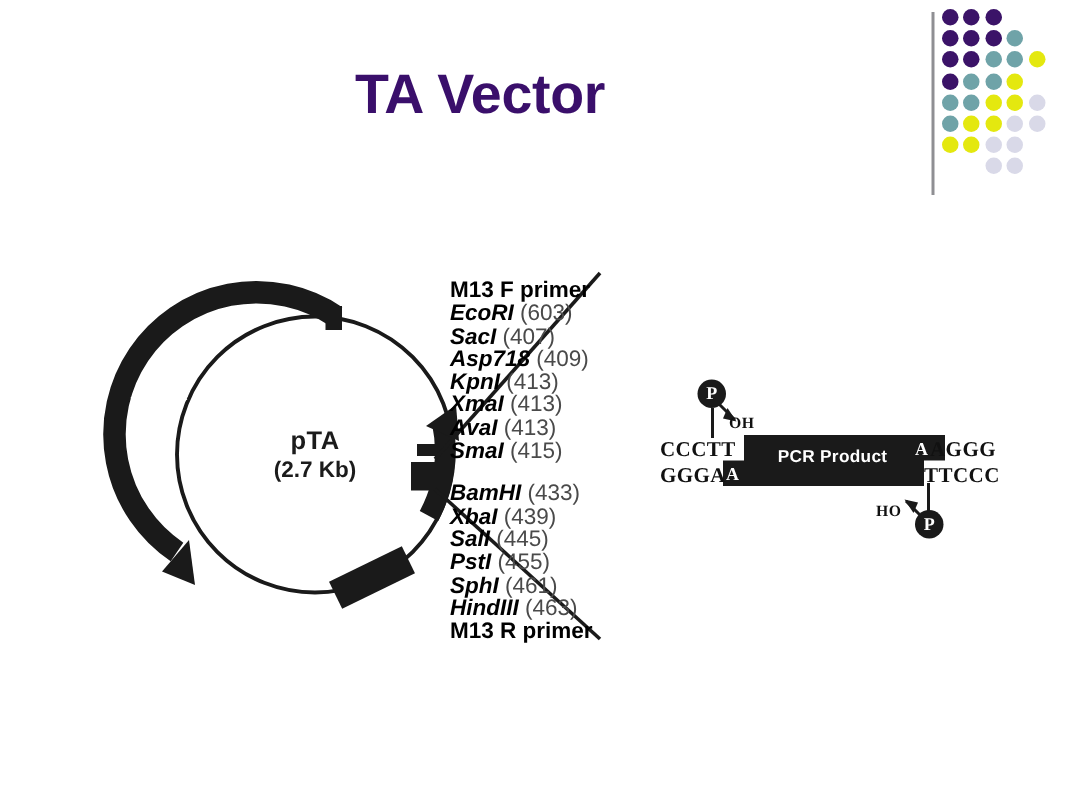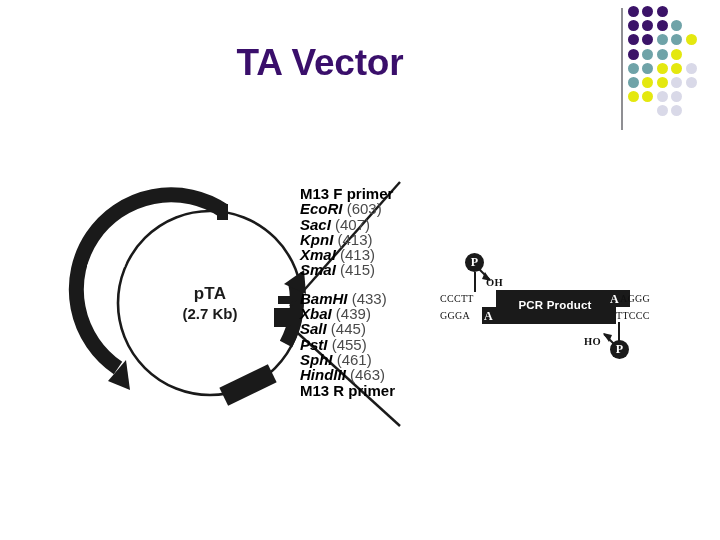--- a/index.html
+++ b/index.html
@@ -171,22 +171,22 @@
     text-align: center;
     font-size: 11.5px;
     font-weight: bold;
     color: #ffffff;
     letter-spacing: 0.2px;
   }
 
   .pcr-seq {
     position: absolute;
     font-family: "Liberation Serif", serif;
-    font-size: 10px;
-    font-weight: normal;
+    font-size: 14px;
+    font-weight: bold;
     color: #111111;
     letter-spacing: 0.3px;
     white-space: nowrap;
   }
   #seq-left-top  { left: 2px;   top: 41px; }
   #seq-left-bot  { left: 2px;   top: 58px; }
   #seq-right-top { left: 182px; top: 41px; text-align: center; }
   #seq-right-bot { left: 178px; top: 58px; }
 
   .overhang-a {
@@ -314,22 +314,24 @@
 
 <div id="site-list">
 
   <div class="site-row">
     <span class="site-enzyme upright">M13 F primer</span>
   </div>
 
   <div id="upper-site-group">
       <div class="site-row"><span class="site-enzyme">EcoRI</span><span class="site-pos"> (603)</span></div>
       <div class="site-row"><span class="site-enzyme">SacI</span><span class="site-pos"> (407)</span></div>
+      <div class="site-row"><span class="site-enzyme">Asp718</span><span class="site-pos"> (409)</span></div>
       <div class="site-row"><span class="site-enzyme">KpnI</span><span class="site-pos"> (413)</span></div>
       <div class="site-row"><span class="site-enzyme">XmaI</span><span class="site-pos"> (413)</span></div>
+      <div class="site-row"><span class="site-enzyme">AvaI</span><span class="site-pos"> (413)</span></div>
       <div class="site-row"><span class="site-enzyme">SmaI</span><span class="site-pos"> (415)</span></div>
     </div>
 
   <div id="site-gap"></div>
 
   <div id="lower-site-group">
       <div class="site-row"><span class="site-enzyme">BamHI</span><span class="site-pos"> (433)</span></div>
       <div class="site-row"><span class="site-enzyme">XbaI</span><span class="site-pos"> (439)</span></div>
       <div class="site-row"><span class="site-enzyme">SalI</span><span class="site-pos"> (445)</span></div>
       <div class="site-row"><span class="site-enzyme">PstI</span><span class="site-pos"> (455)</span></div>

